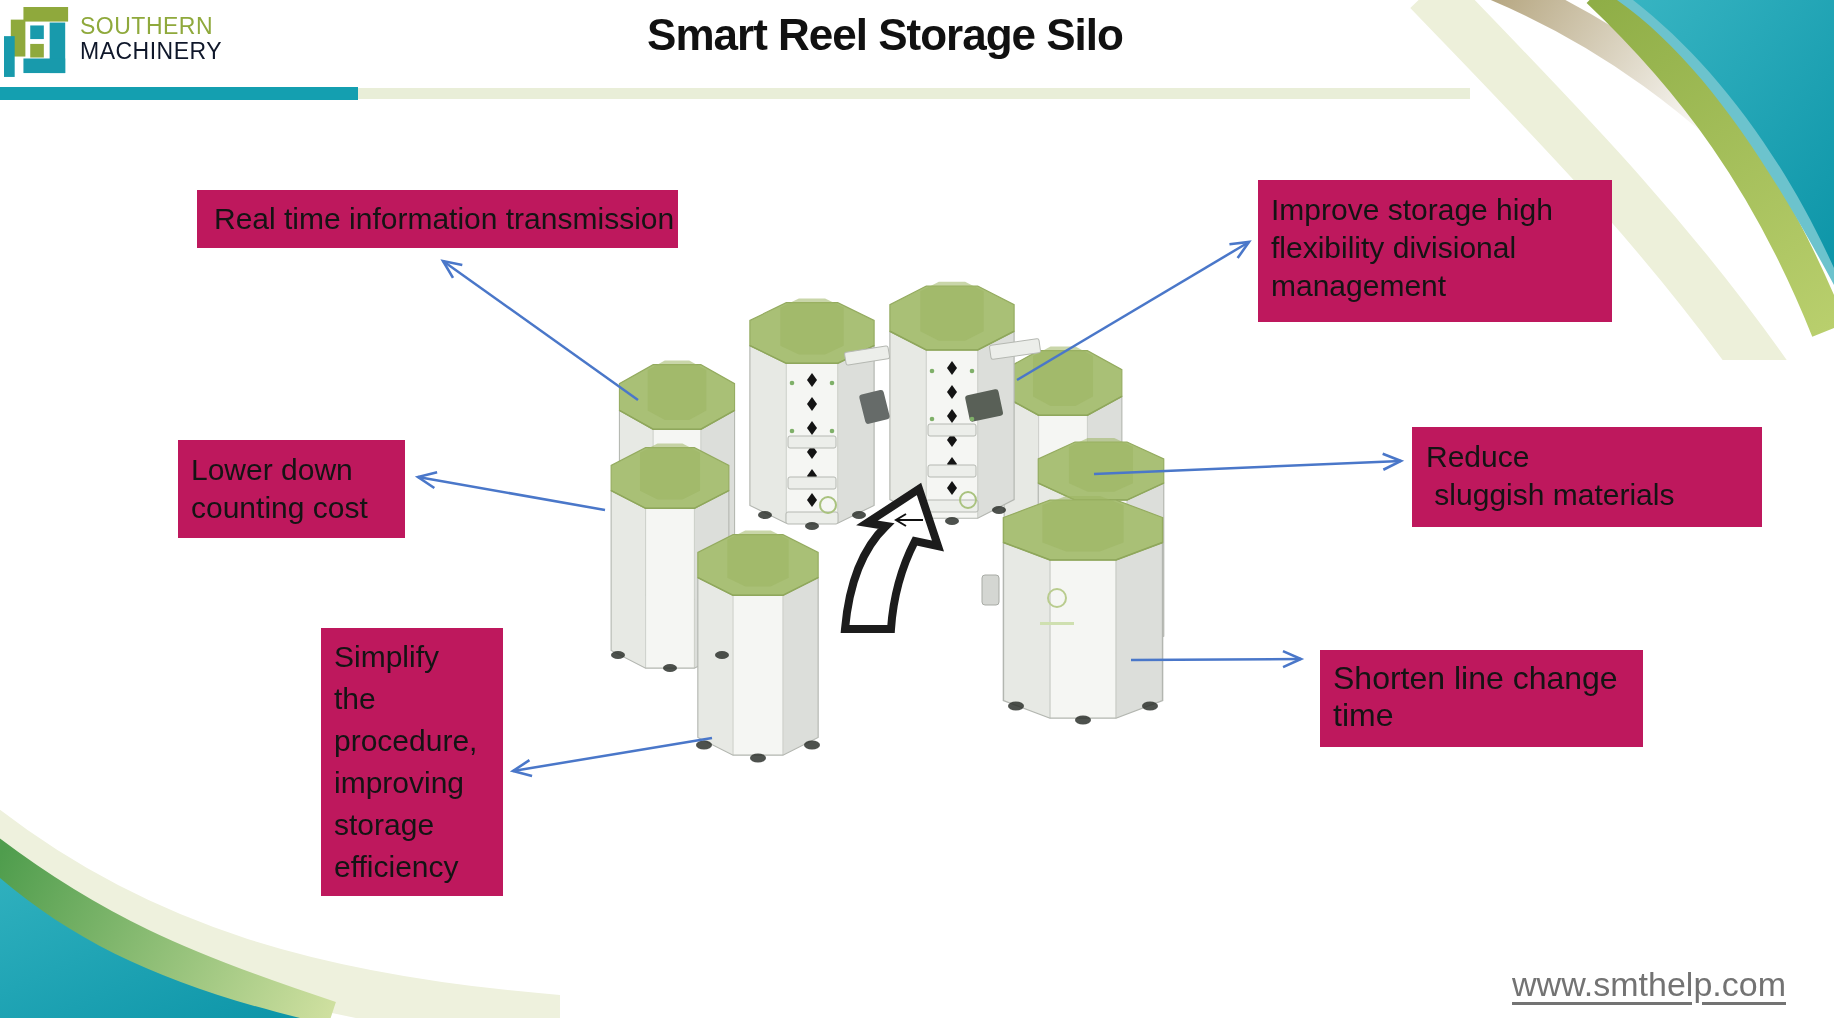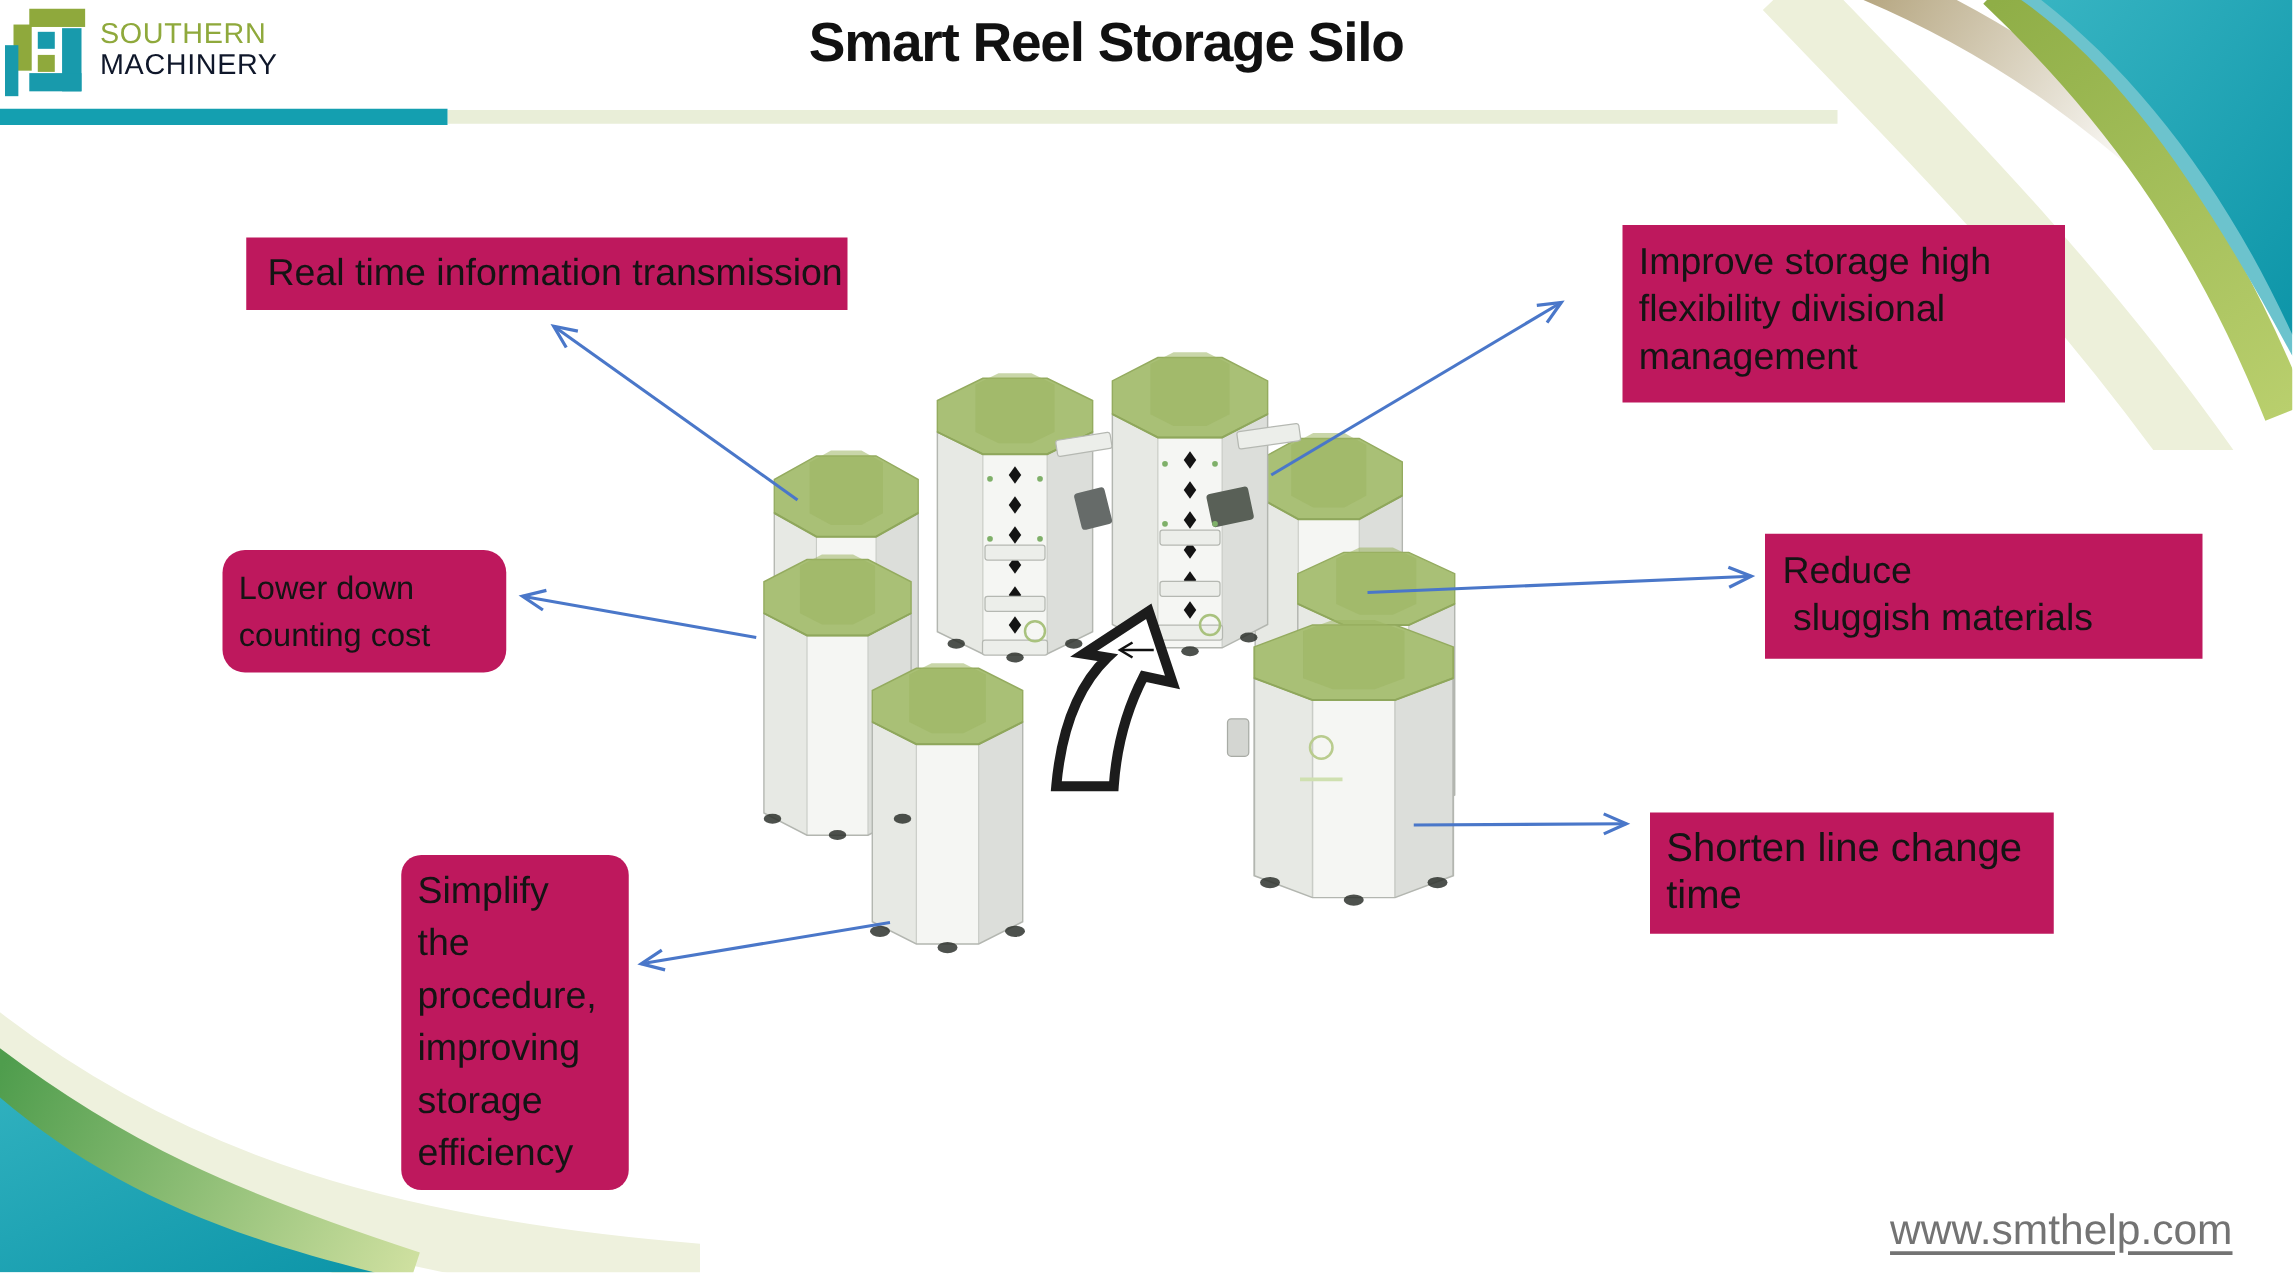--- a/index.html
+++ b/index.html
@@ -25,24 +25,24 @@
   #silo-art{left:490px;top:235px;z-index:2;}
 
   
   #arrows{left:0;top:0;z-index:3;pointer-events:none;}
 
   
   .label{position:absolute;background:#be185d;color:#141414;z-index:4;
          font-size:29px;white-space:pre-wrap;box-sizing:border-box;}
   #label-real-time{left:197px;top:190px;width:481px;height:58px;
                    display:flex;align-items:center;padding-left:17px;font-size:30px;}
-  #label-improve{left:1258px;top:180px;width:354px;height:142px;padding:11px 6px 0 13px;line-height:38px;font-size:30px;margin-left:40px;}
-  #label-lower{left:178px;top:440px;width:227px;height:98px;padding:11px 6px 0 13px;line-height:38px;font-size:26px;border-radius:18px;}
+  #label-improve{left:1258px;top:180px;width:354px;height:142px;padding:11px 6px 0 13px;line-height:38px;font-size:30px;}
+  #label-lower{left:178px;top:440px;width:227px;height:98px;padding:11px 6px 0 13px;line-height:38px;font-size:30px;}
   #label-reduce{left:1412px;top:427px;width:350px;height:100px;padding:11px 6px 0 14px;line-height:38px;font-size:30px;}
-  #label-simplify{left:321px;top:684px;width:182px;height:268px;padding:8px 6px 0 13px;line-height:42px;font-size:30px;border-radius:16px;}
+  #label-simplify{left:321px;top:628px;width:182px;height:268px;padding:8px 6px 0 13px;line-height:42px;font-size:30px;}
   #label-shorten{left:1320px;top:650px;width:323px;height:97px;padding:10px 6px 0 13px;line-height:37px;font-size:32px;}
 
   
   #website{right:48px;bottom:14px;z-index:5;font-size:34px;color:#737373;
            text-decoration:underline;text-underline-offset:6px;}
 </style>
 </head>
 <body>
 
 <svg id="logo-mark" class="abs" width="68" height="78" viewBox="0 0 70 78">

